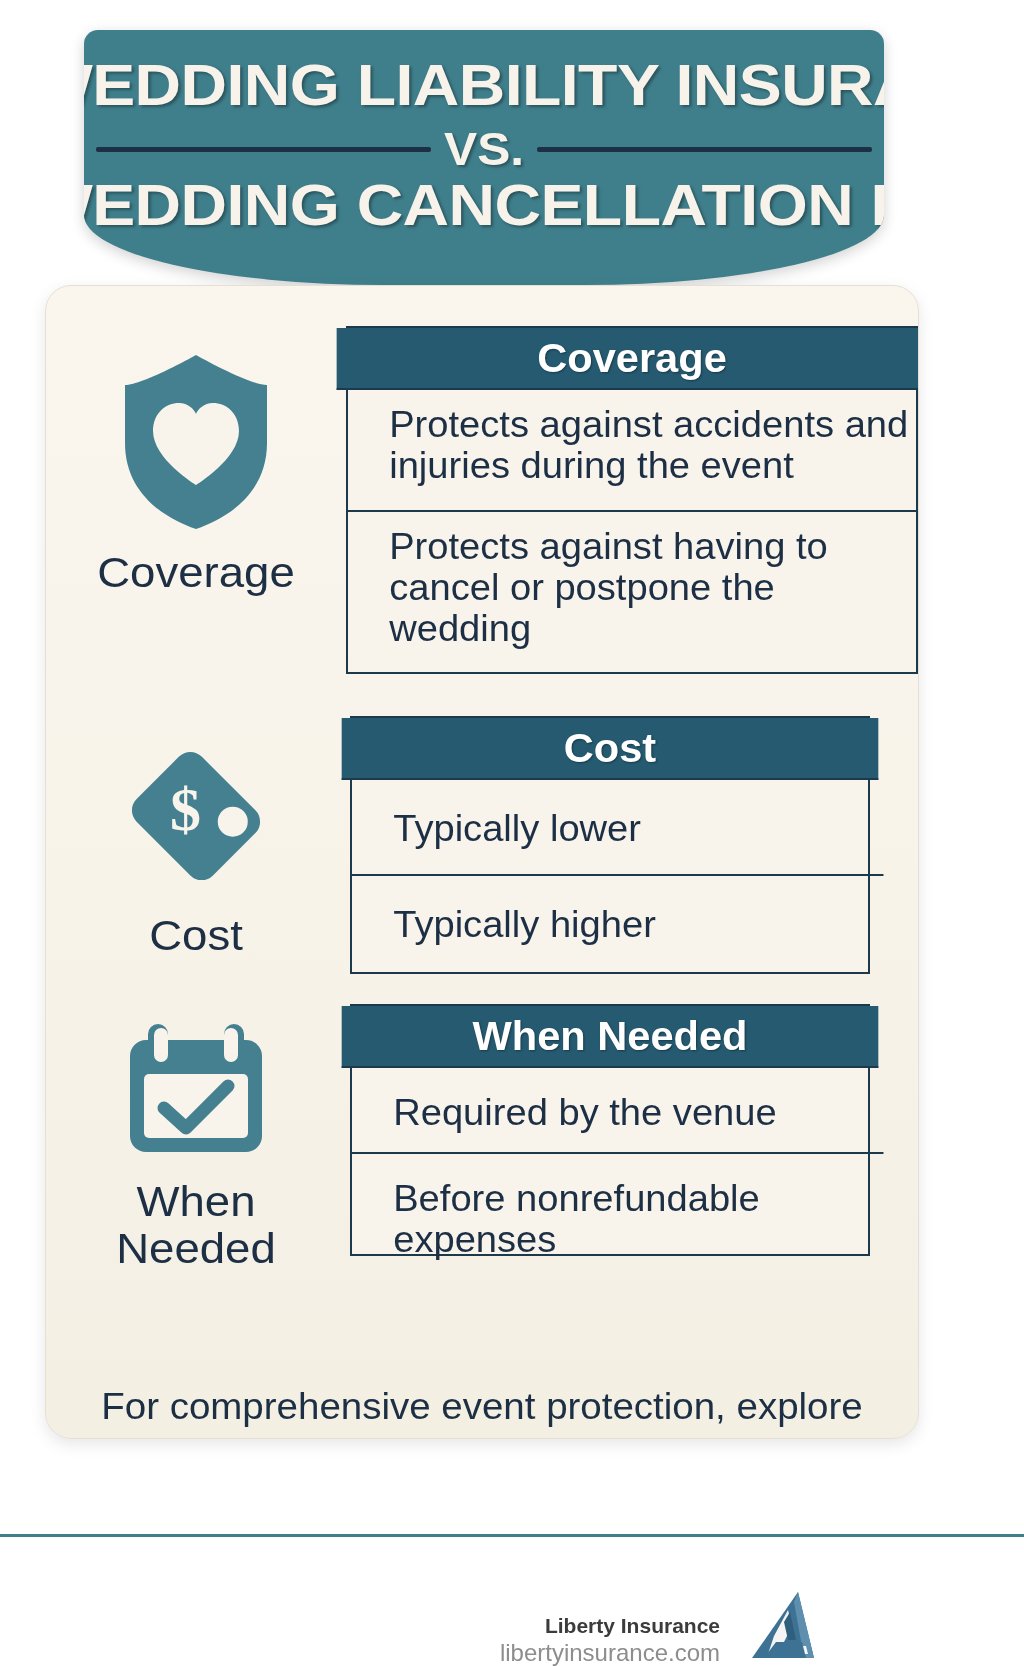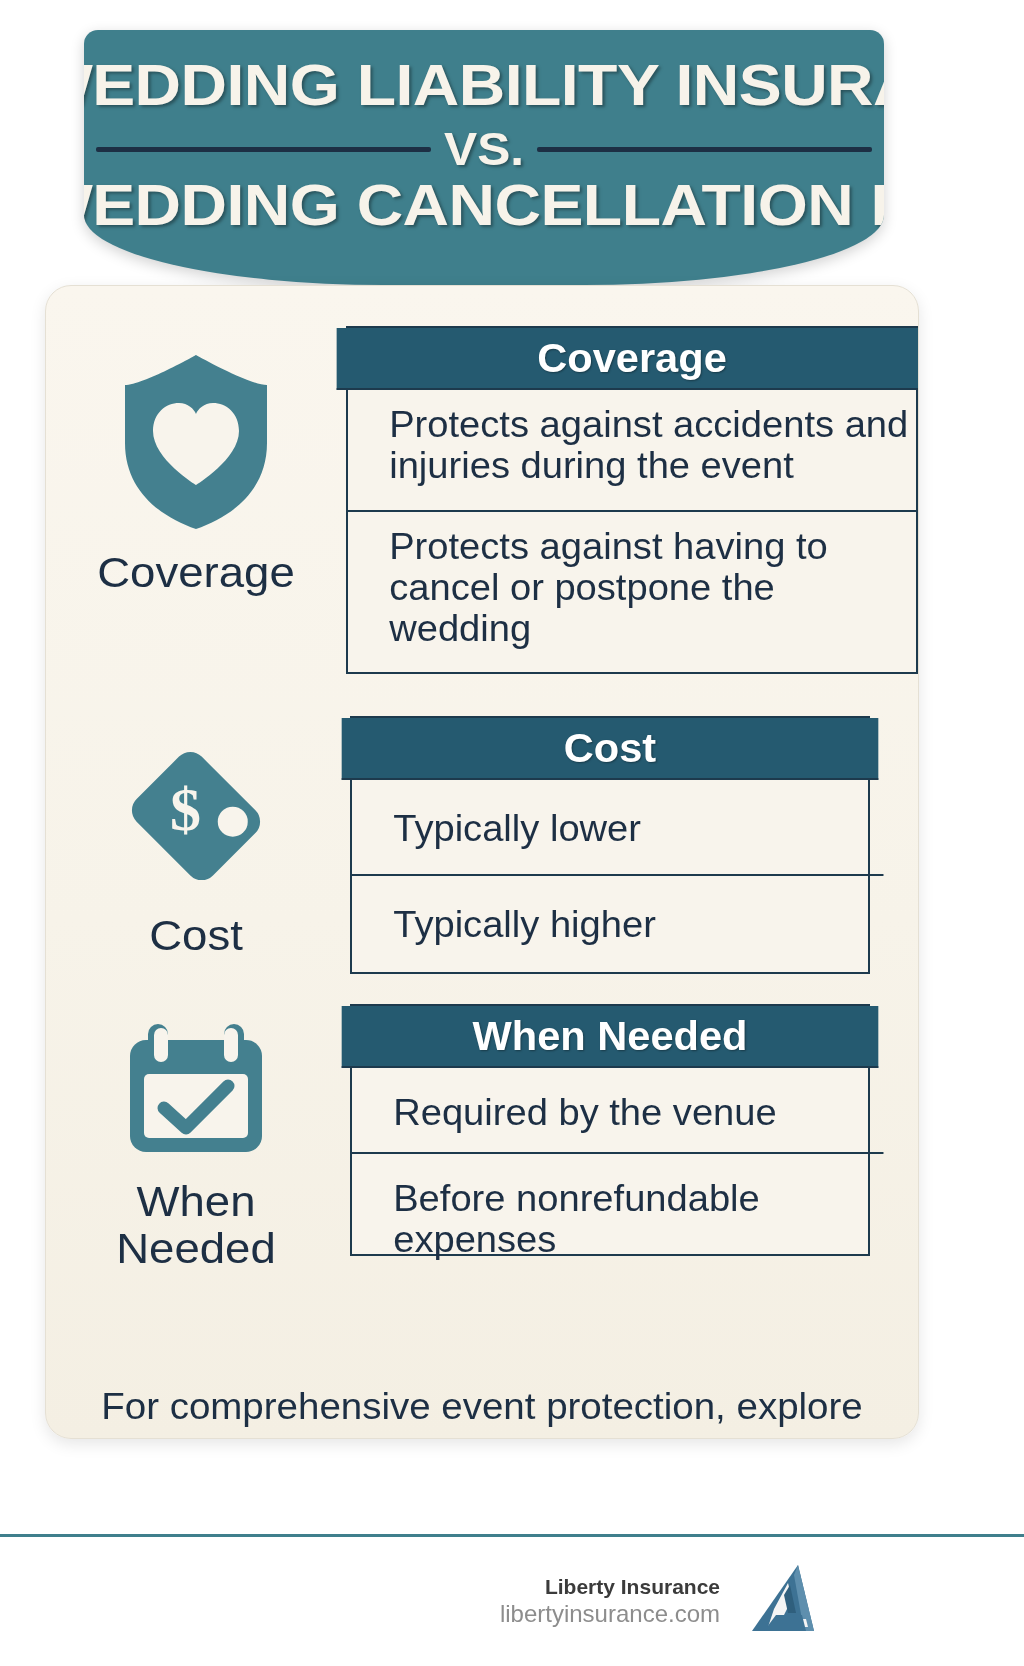--- a/index.html
+++ b/index.html
@@ -168,21 +168,21 @@
     height: 3px;
     background: #3f7f8c;
   }
   #footer {
     position: absolute;
     left: 0;
     top: 1534px;
     width: 848px;
     height: 132px;
     display: flex;
-    align-items: center;
+    align-items: flex-end;
     justify-content: flex-end;
     padding-right: 32px;
     box-sizing: border-box;
     gap: 26px;
   }
   #footer-text { text-align: right; }
   #footer-brand {
     font-size: 21px;
     font-weight: bold;
     color: #3b3b3b;

